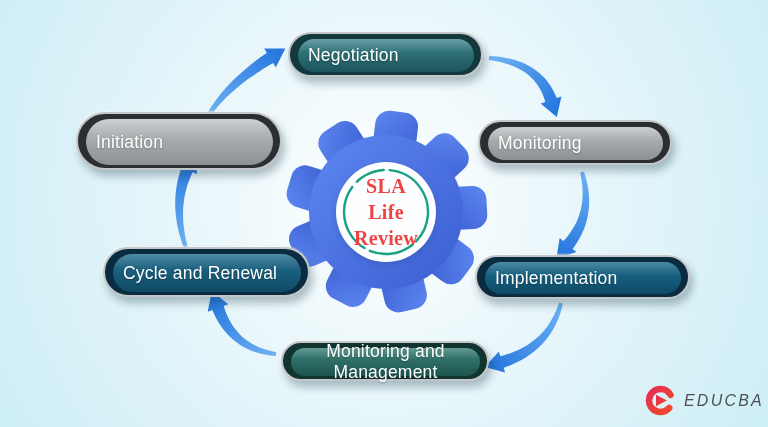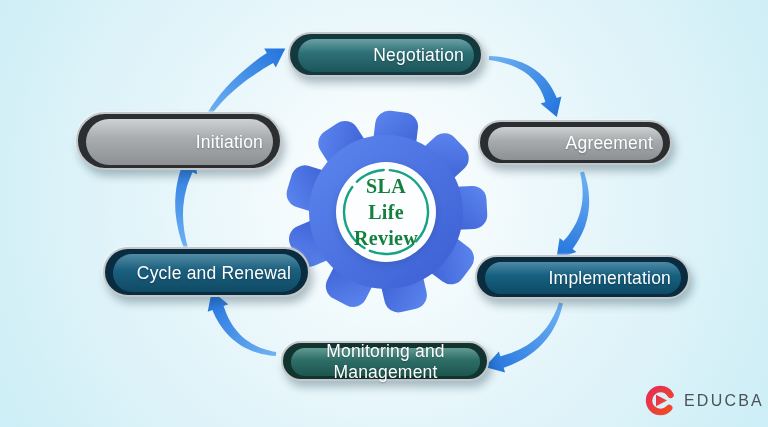--- a/index.html
+++ b/index.html
@@ -5,21 +5,21 @@
   *{margin:0;padding:0;box-sizing:border-box}
   html,body{width:768px;height:427px;overflow:hidden;background:#fff}
   .canvas{position:relative;width:768px;height:427px;font-family:"Liberation Sans",sans-serif}
   #gfx{position:absolute;inset:0;width:768px;height:427px}
 
   
   .pill{position:absolute;border-radius:999px;border:2px solid #c3c7c9;background:var(--edge);
         box-shadow:3px 6px 9px rgba(25,55,70,.32), -1px -1px 2px rgba(255,255,255,.65)}
   .pill-body{position:absolute;inset:5px 7px 3px 8px;border-radius:999px;
         background:linear-gradient(180deg,var(--highlight) 0%,var(--fill) 42%,var(--shade) 100%);
-        display:flex;align-items:center;justify-content:flex-end;
+        display:flex;align-items:center;justify-content:flex-start;
         color:var(--text,#fff);font-size:17.5px;font-weight:500;letter-spacing:.2px;
         text-align:center;line-height:1.18;text-shadow:0 1px 2px rgba(0,0,0,.28);
         padding:0 10px}
   .pos-negotiation{left:288px;top:32px;width:195px;height:45px}
   .pos-agreement{left:478px;top:120px;width:194px;height:45px}
   .pos-implementation{left:475px;top:255px;width:215px;height:44px}
   .pos-monitoring{left:281px;top:341px;width:208px;height:40px}
   .pos-review{left:103px;top:247px;width:207px;height:50px}
   .pos-initiation{left:76px;top:112px;width:206px;height:58px}
 
@@ -90,35 +90,35 @@
         <path d="M 559.1,302.5 L 557.9,306.1 L 556.6,309.5 L 555.1,312.8 L 553.6,316.0 L 551.9,319.1 L 550.2,322.1 L 548.3,324.9 L 546.4,327.7 L 544.3,330.3 L 542.1,332.8 L 539.8,335.2 L 537.4,337.4 L 534.9,339.6 L 532.3,341.6 L 529.6,343.6 L 526.8,345.4 L 523.9,347.1 L 520.8,348.7 L 517.7,350.2 L 514.4,351.6 L 511.1,352.9 L 507.6,354.1 L 504.0,355.2 L 500.3,356.2 L 498.9,351.5 L 484.7,367.1 L 505.1,372.5 L 503.7,367.8 L 507.7,366.3 L 511.6,364.8 L 515.3,363.1 L 518.9,361.3 L 522.4,359.4 L 525.8,357.4 L 529.0,355.3 L 532.1,353.1 L 535.0,350.7 L 537.9,348.3 L 540.5,345.7 L 543.1,343.1 L 545.5,340.3 L 547.7,337.5 L 549.9,334.5 L 551.9,331.4 L 553.7,328.3 L 555.4,325.0 L 557.0,321.7 L 558.5,318.2 L 559.8,314.7 L 561.0,311.1 L 562.0,307.3 L 562.9,303.5 Z" fill="url(#arrGrad3)"></path>
         <path d="M 276.2,352.0 L 272.8,351.4 L 269.5,350.6 L 266.3,349.8 L 263.2,348.8 L 260.2,347.7 L 257.3,346.5 L 254.6,345.1 L 251.9,343.7 L 249.4,342.1 L 247.0,340.5 L 244.7,338.7 L 242.5,336.9 L 240.4,334.9 L 238.4,332.8 L 236.5,330.6 L 234.7,328.3 L 233.0,325.9 L 231.4,323.4 L 229.9,320.8 L 228.4,318.1 L 227.1,315.2 L 225.9,312.2 L 224.7,309.1 L 223.6,305.9 L 228.3,304.2 L 211.8,291.1 L 207.7,311.8 L 212.4,310.1 L 213.9,313.6 L 215.5,316.9 L 217.3,320.2 L 219.1,323.3 L 221.1,326.2 L 223.1,329.1 L 225.3,331.8 L 227.5,334.3 L 229.9,336.7 L 232.3,339.0 L 234.9,341.1 L 237.5,343.1 L 240.2,345.0 L 243.1,346.7 L 246.0,348.2 L 248.9,349.6 L 252.0,350.9 L 255.2,352.0 L 258.4,353.0 L 261.7,353.9 L 265.1,354.6 L 268.6,355.2 L 272.1,355.7 L 275.8,356.0 Z" fill="url(#arrGrad4)"></path>
         <path d="M 187.9,247.4 L 187.0,243.9 L 186.1,240.4 L 185.4,237.0 L 184.7,233.6 L 184.2,230.2 L 183.8,226.9 L 183.4,223.6 L 183.2,220.3 L 183.1,217.1 L 183.0,213.9 L 183.1,210.7 L 183.2,207.6 L 183.5,204.4 L 183.9,201.4 L 184.3,198.3 L 184.8,195.3 L 185.5,192.3 L 186.2,189.4 L 187.0,186.5 L 187.9,183.6 L 189.0,180.7 L 190.1,177.9 L 191.3,175.1 L 192.5,172.3 L 197.2,174.2 L 193.9,153.4 L 176.8,165.8 L 181.5,167.7 L 180.3,170.9 L 179.3,174.2 L 178.4,177.5 L 177.7,180.8 L 177.0,184.1 L 176.4,187.4 L 176.0,190.7 L 175.6,194.0 L 175.4,197.4 L 175.2,200.7 L 175.2,204.1 L 175.3,207.4 L 175.4,210.8 L 175.7,214.2 L 176.1,217.6 L 176.6,221.0 L 177.2,224.4 L 177.9,227.9 L 178.6,231.3 L 179.5,234.7 L 180.5,238.2 L 181.6,241.7 L 182.8,245.1 L 184.1,248.6 Z" fill="url(#arrGrad5)"></path>
       </g>
   </svg>
 
   <div class="hub">
     <svg class="ring" viewBox="0 0 100 100">
       <circle id="ringCircle" cx="50" cy="50" r="42" fill="none" stroke="#17a283" stroke-width="2.4" stroke-dasharray="58 5 45 6 70 7 30 6" stroke-linecap="round" transform="rotate(-35 50 50)"></circle>
     </svg>
-    <div class="hub-text" id="hubText" style="color: #15803d;">
+    <div class="hub-text" id="hubText" style="color: #ef4444;">
       <div>SLA</div>
       <div>Life</div>
       <div>Review</div>
     </div>
   </div>
 
   <div class="pill pos-negotiation" style="--fill: #2d7076; --highlight: #6aa2a6; --shade: #1c565c; --edge: #13393f; --text: #ffffff;">
     <div class="pill-body">
       <span>Negotiation</span>
     </div>
   </div>
   <div class="pill pos-agreement" style="--fill: #a8abad; --highlight: #cdd0d1; --shade: #8d9093; --edge: #2b2e30; --text: #ffffff;">
     <div class="pill-body">
-      <span>Agreement</span>
+      <span>Monitoring</span>
     </div>
   </div>
   <div class="pill pos-implementation" style="--fill: #176080; --highlight: #4d8aa5; --shade: #0e4a66; --edge: #0b2b3f; --text: #ffffff;">
     <div class="pill-body">
       <span>Implementation</span>
     </div>
   </div>
   <div class="pill pos-monitoring" style="--fill: #2e6f68; --highlight: #639b94; --shade: #1d554e; --edge: #11342f; --text: #ffffff;">
     <div class="pill-body">
       <span>Monitoring and Management</span>
@@ -139,16 +139,16 @@
     <svg width="33" height="33" viewBox="0 0 33 33">
       <defs>
         <linearGradient id="logoGrad" x1="0" y1="0" x2="1" y2="1">
           <stop id="logoStop1" offset="0" stop-color="#e72c56"></stop>
           <stop id="logoStop2" offset="1" stop-color="#ef4d23"></stop>
         </linearGradient>
       </defs>
       <circle id="logoRing" cx="16.5" cy="16.5" r="11.5" fill="none" stroke="url(#logoGrad)" stroke-width="6.4" stroke-dasharray="58 14.3" stroke-dashoffset="-8" stroke-linecap="round"></circle>
       <polygon points="12,10.8 12,22.2 23,16.5" fill="url(#logoGrad)"></polygon>
     </svg>
-    <span class="brand-text" id="brandText" style="color: rgb(77, 82, 86);">EDUCBA</span>
+    <span class="brand-text" id="brandText" style="color: rgb(77, 82, 86); font-style: italic;">EDUCBA</span>
   </div>
 
 </div>
 
 </body></html>

